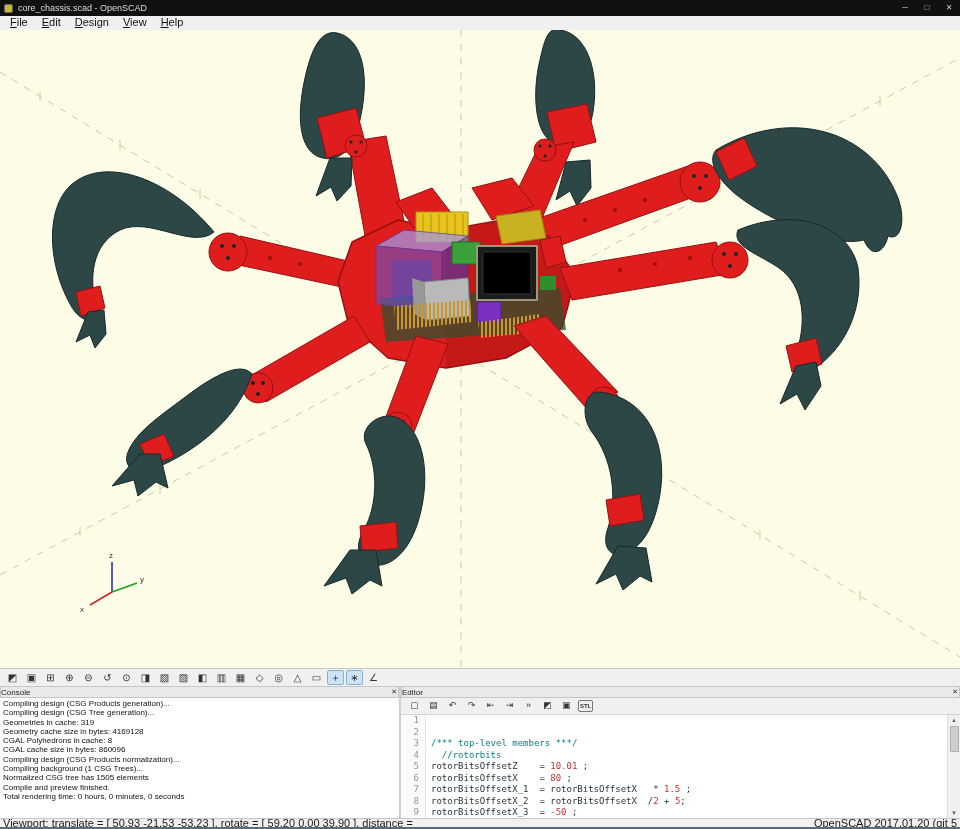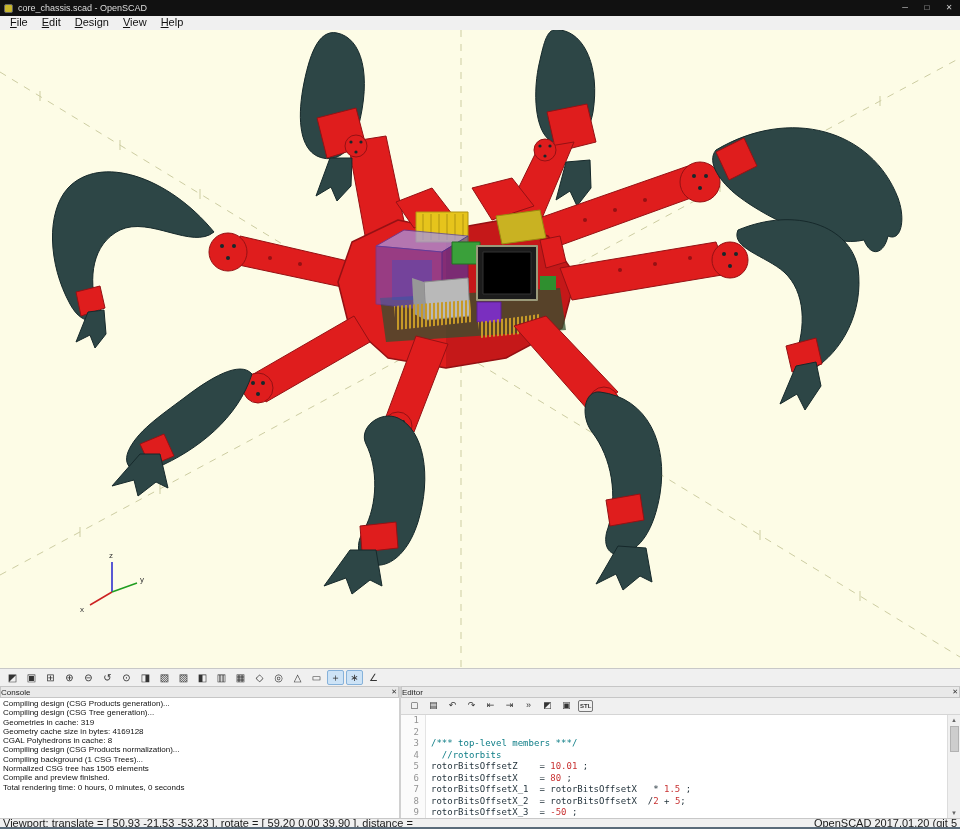--- a/index.html
+++ b/index.html
@@ -273,20 +273,21 @@
       <div class="panel-header">
         <span>Console</span>
         <span class="panel-close">✕</span>
       </div>
       <div class="console-body" id="console-body">
           <div class="console-line">Compiling design (CSG Products generation)...</div>
           <div class="console-line">Compiling design (CSG Tree generation)...</div>
           <div class="console-line">Geometries in cache: 319</div>
           <div class="console-line">Geometry cache size in bytes: 4169128</div>
           <div class="console-line">CGAL Polyhedrons in cache: 8</div>
+          <div class="console-line">CGAL cache size in bytes: 860096</div>
           <div class="console-line">Compiling design (CSG Products normalization)...</div>
           <div class="console-line">Compiling background (1 CSG Trees)...</div>
           <div class="console-line">Normalized CSG tree has 1505 elements</div>
           <div class="console-line">Compile and preview finished.</div>
           <div class="console-line">Total rendering time: 0 hours, 0 minutes, 0 seconds</div>
         </div>
     </div>
 
     <div class="editor-panel">
       <div class="panel-header">

